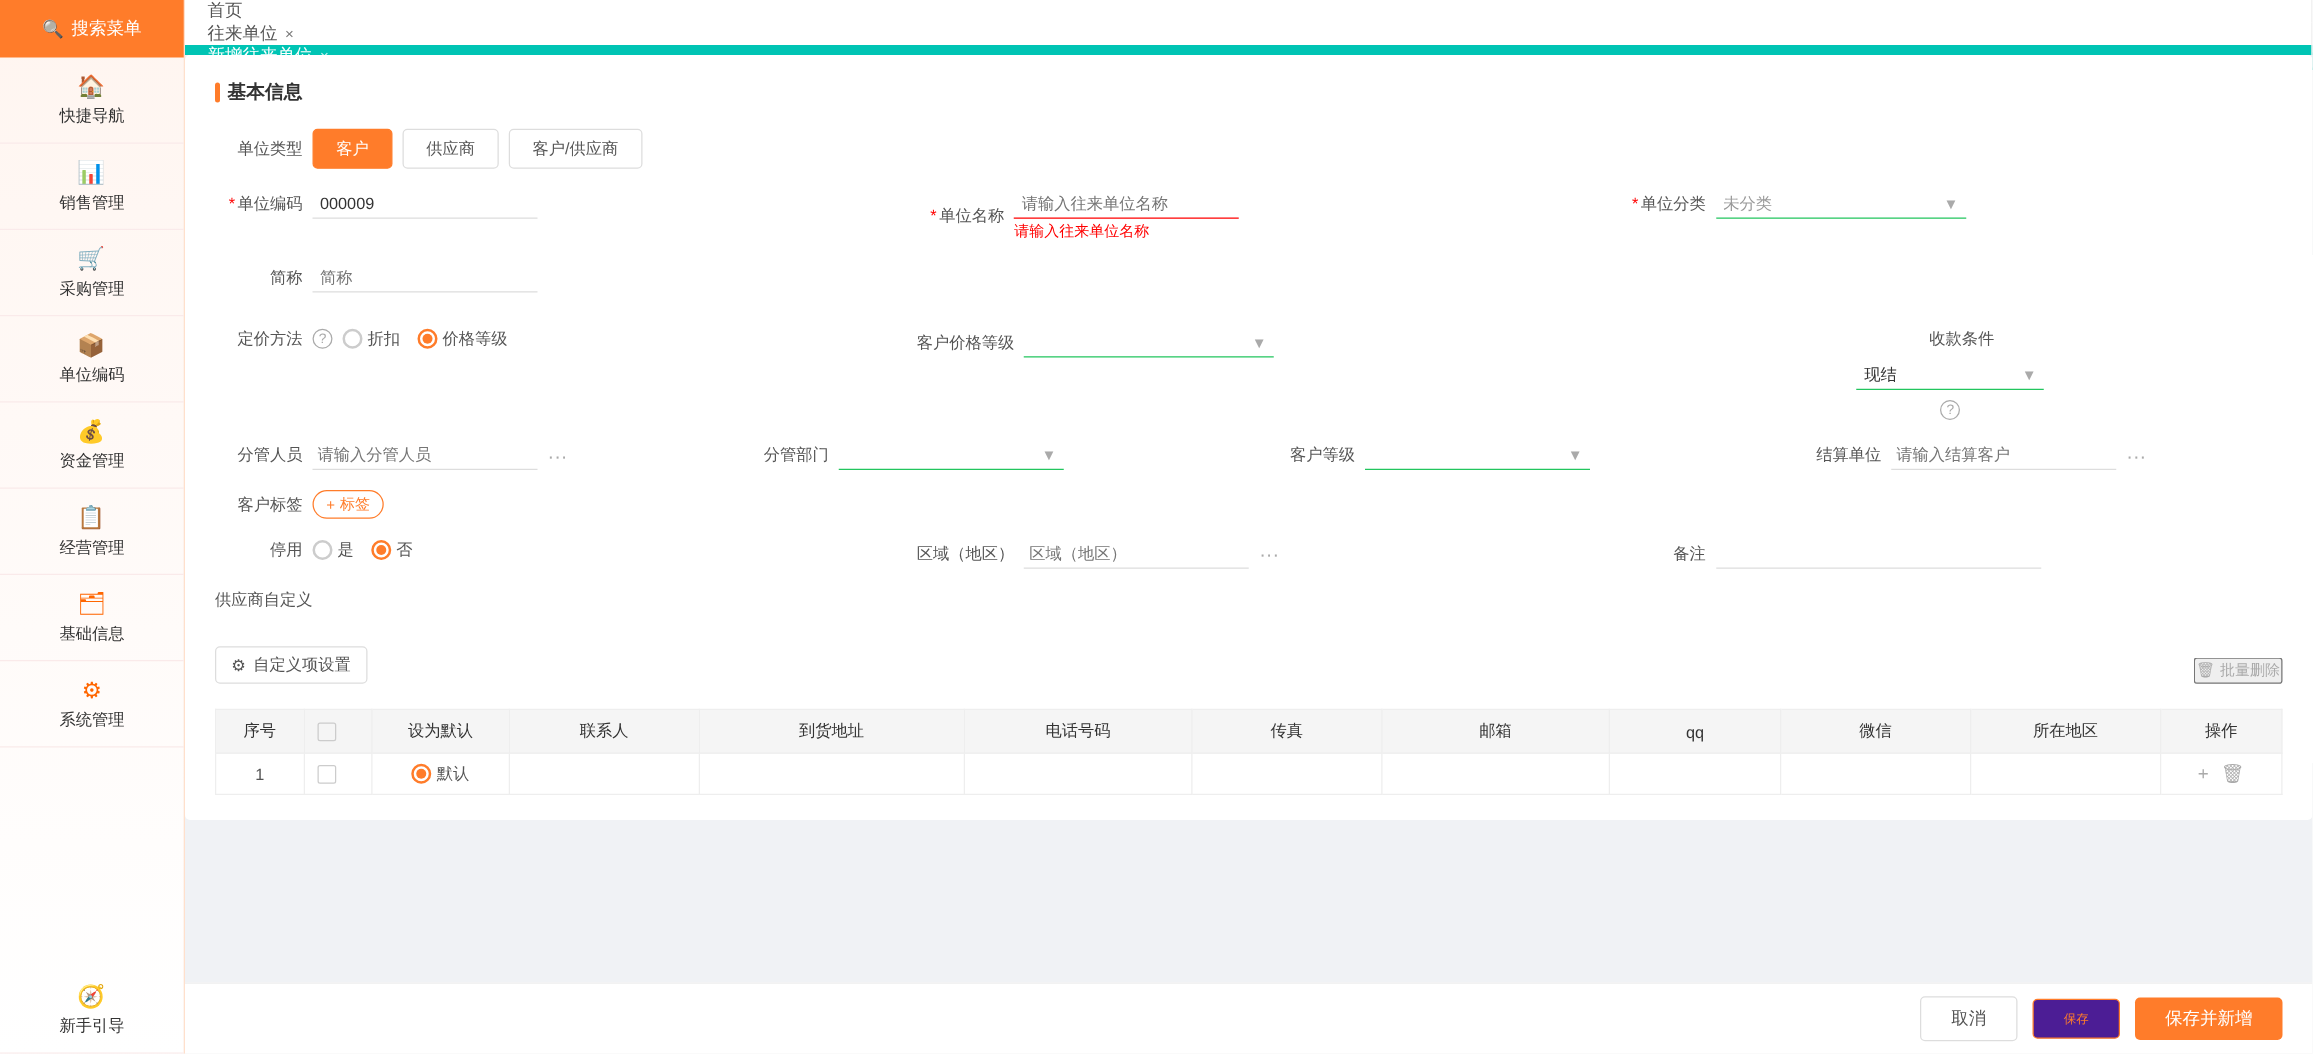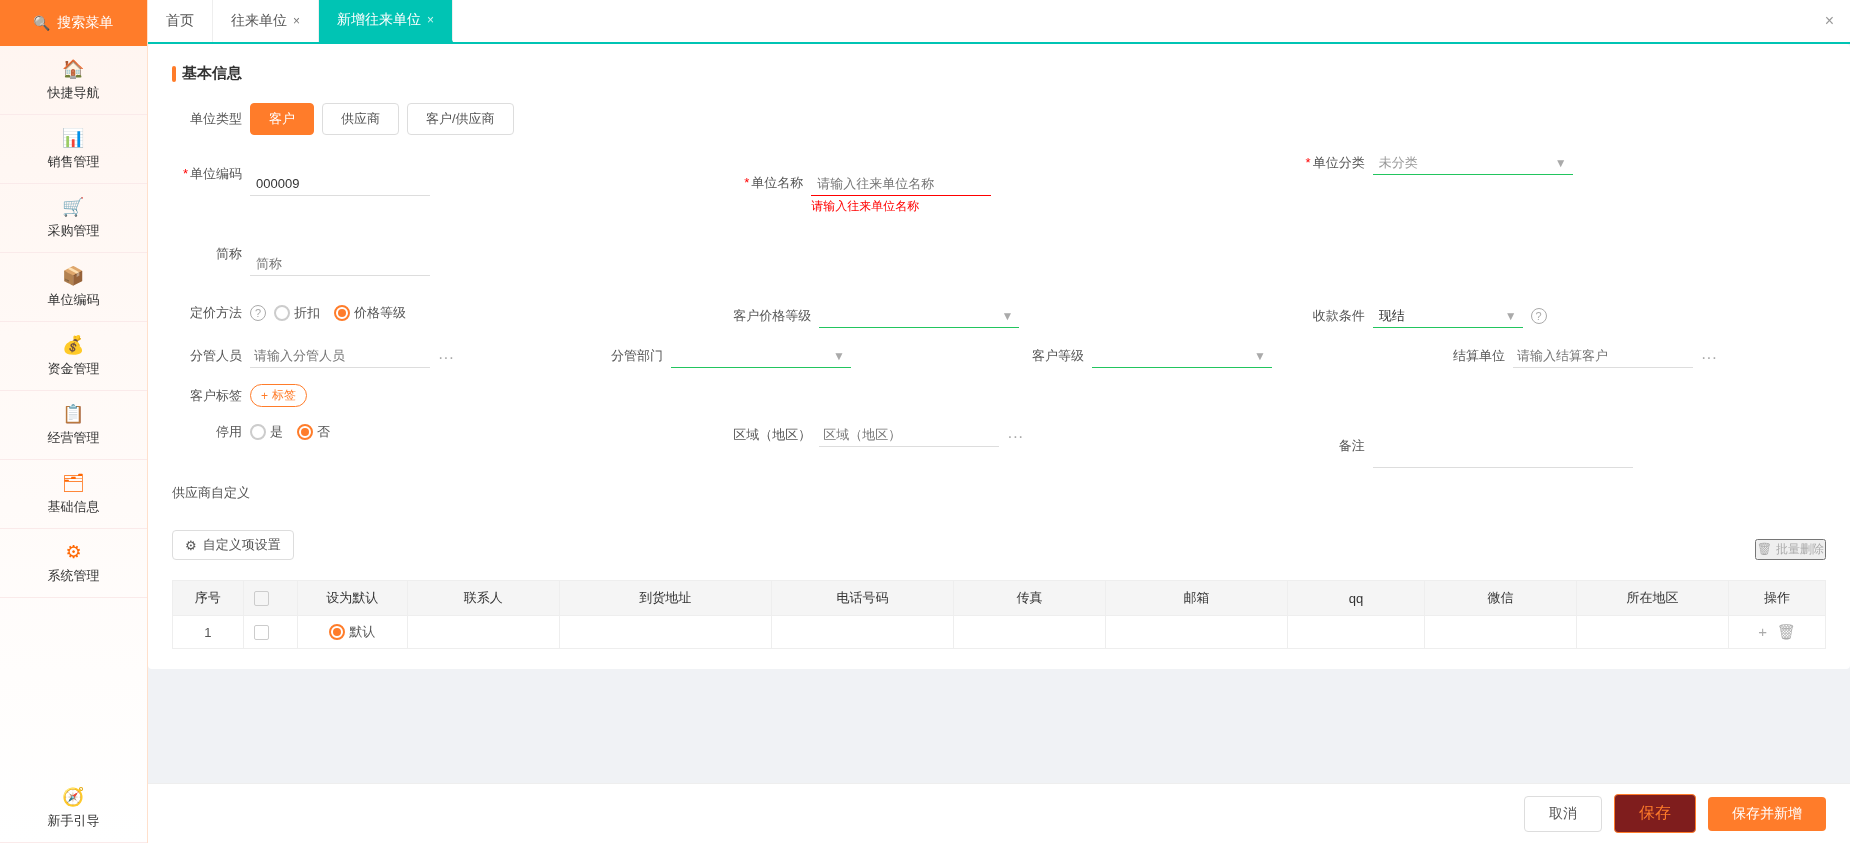--- a/index.html
+++ b/index.html
@@ -55,20 +55,21 @@
     }
 
     
     .tab-bar {
       background: #fff;
       border-bottom: 2px solid #00c4b4;
       display: flex;
       align-items: stretch;
       height: 44px;
       flex-shrink: 0;
+      flex-direction: column;
     }
     .tab {
       display: flex;
       align-items: center;
       padding: 0 18px;
       font-size: 14px;
       color: #555;
       cursor: pointer;
       border-right: 1px solid #eee;
       gap: 6px;
@@ -145,21 +146,20 @@
     .required-star { color: #f00; margin-right: 2px; }
     .form-input {
       border: none;
       border-bottom: 1px solid #ddd;
       outline: none;
       font-size: 13px;
       padding: 4px 6px;
       width: 180px;
       background: transparent;
       color: #333;
-      margin-top: 21px;
     }
     .form-input.error { border-bottom-color: #f00; }
     .error-msg {
       font-size: 12px;
       color: #f00;
       margin-top: 2px;
       display: block;
     }
     .form-select {
       border: none;
@@ -347,23 +347,23 @@
       border-radius: 4px;
       background: #fff;
       color: #555;
       font-size: 14px;
       cursor: pointer;
     }
     .btn-save {
       padding: 8px 24px;
       border: 1px solid #ff7c2a;
       border-radius: 4px;
-      background: #7f1d1d;
+      background: #4c1d95;
       color: #ff7c2a;
-      font-size: 16px;
+      font-size: 10px;
       cursor: pointer;
     }
     .btn-save-add {
       padding: 8px 24px;
       border: none;
       border-radius: 4px;
       background: #ff7c2a;
       color: #fff;
       font-size: 14px;
       cursor: pointer;
@@ -542,21 +542,21 @@
         </div>
         <div class="form-field" style="margin-left:30px;">
           <span class="field-label">客户价格等级</span>
           <div class="select-wrapper">
             <select class="form-select" style="width:200px;">
               <option value="请选择客户价格等级"></option>
             </select>
             <span class="chevron">▼</span>
           </div>
         </div>
-        <div class="form-field" style="margin-left:30px;">
+        <div class="form-field" style="margin-left:30px;flex-direction:column;">
           <span class="field-label">收款条件</span>
           <div class="select-wrapper">
             <select class="form-select" style="width:150px;color:#333;">
               <option>现结</option>
             </select>
             <span class="chevron">▼</span>
           </div>
           <span class="info-icon">?</span>
         </div>
       </div>

